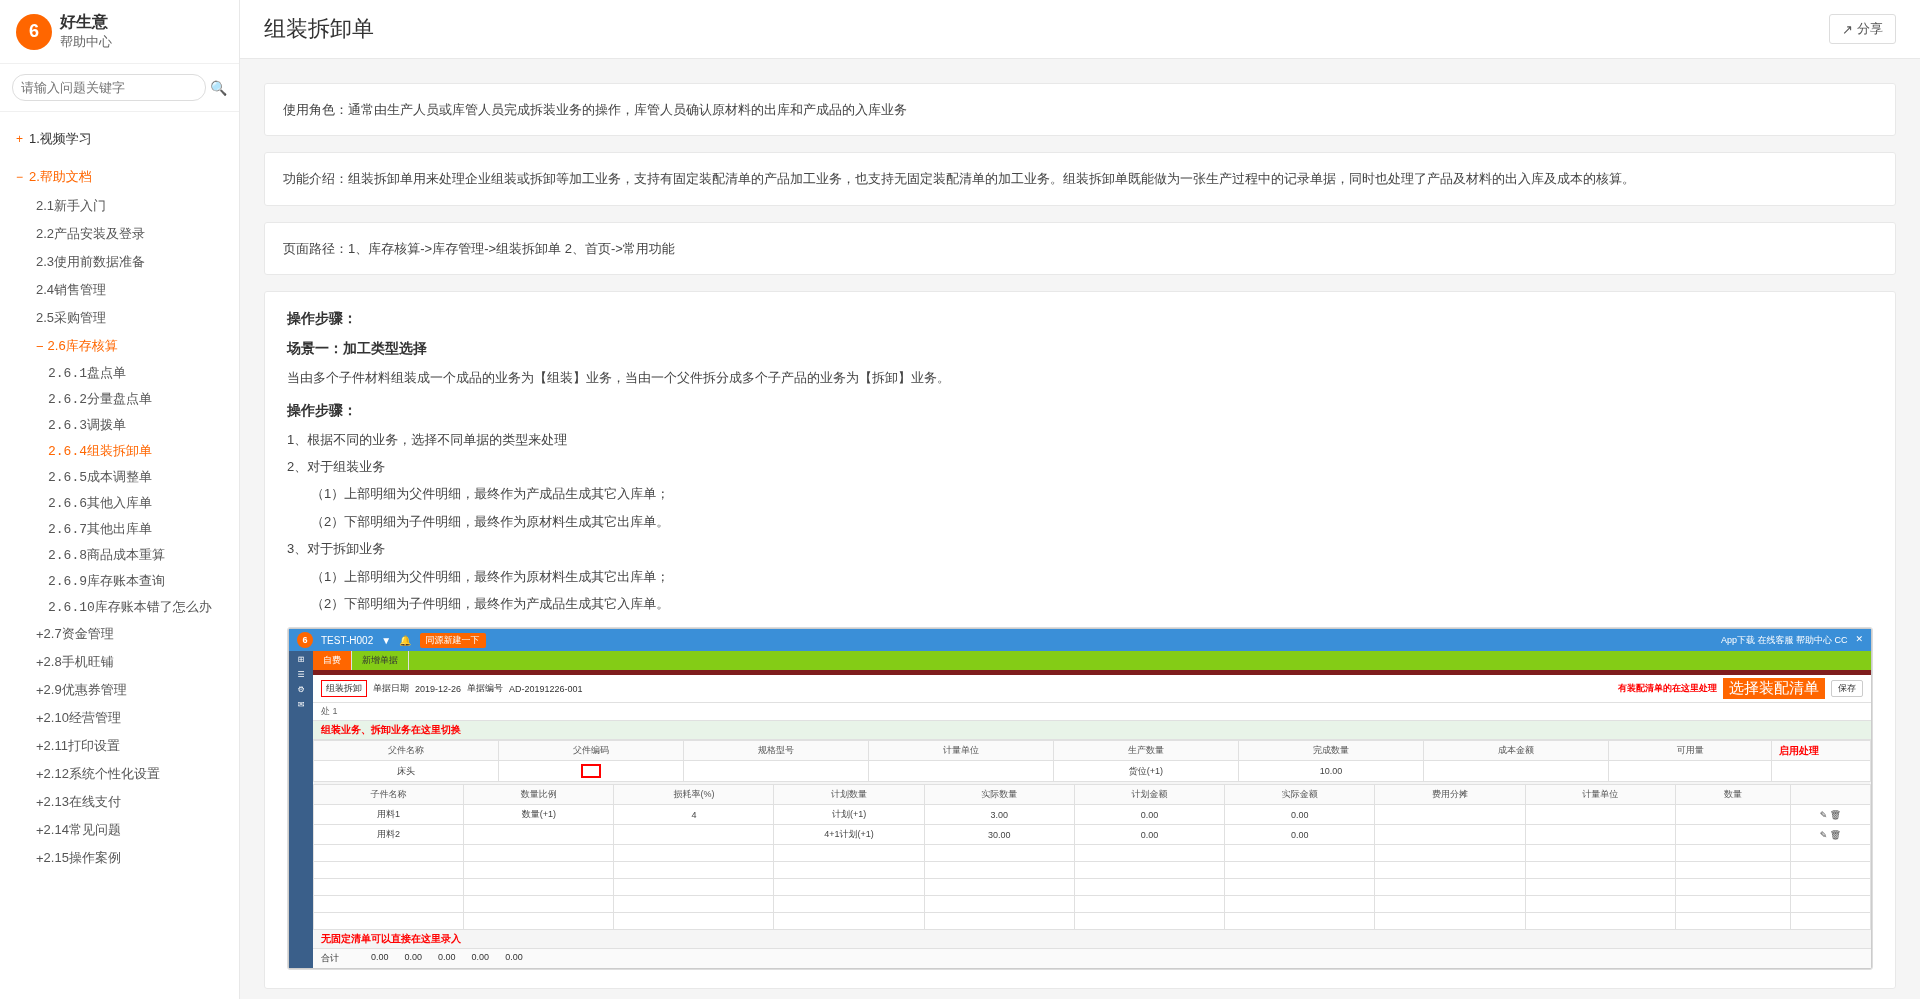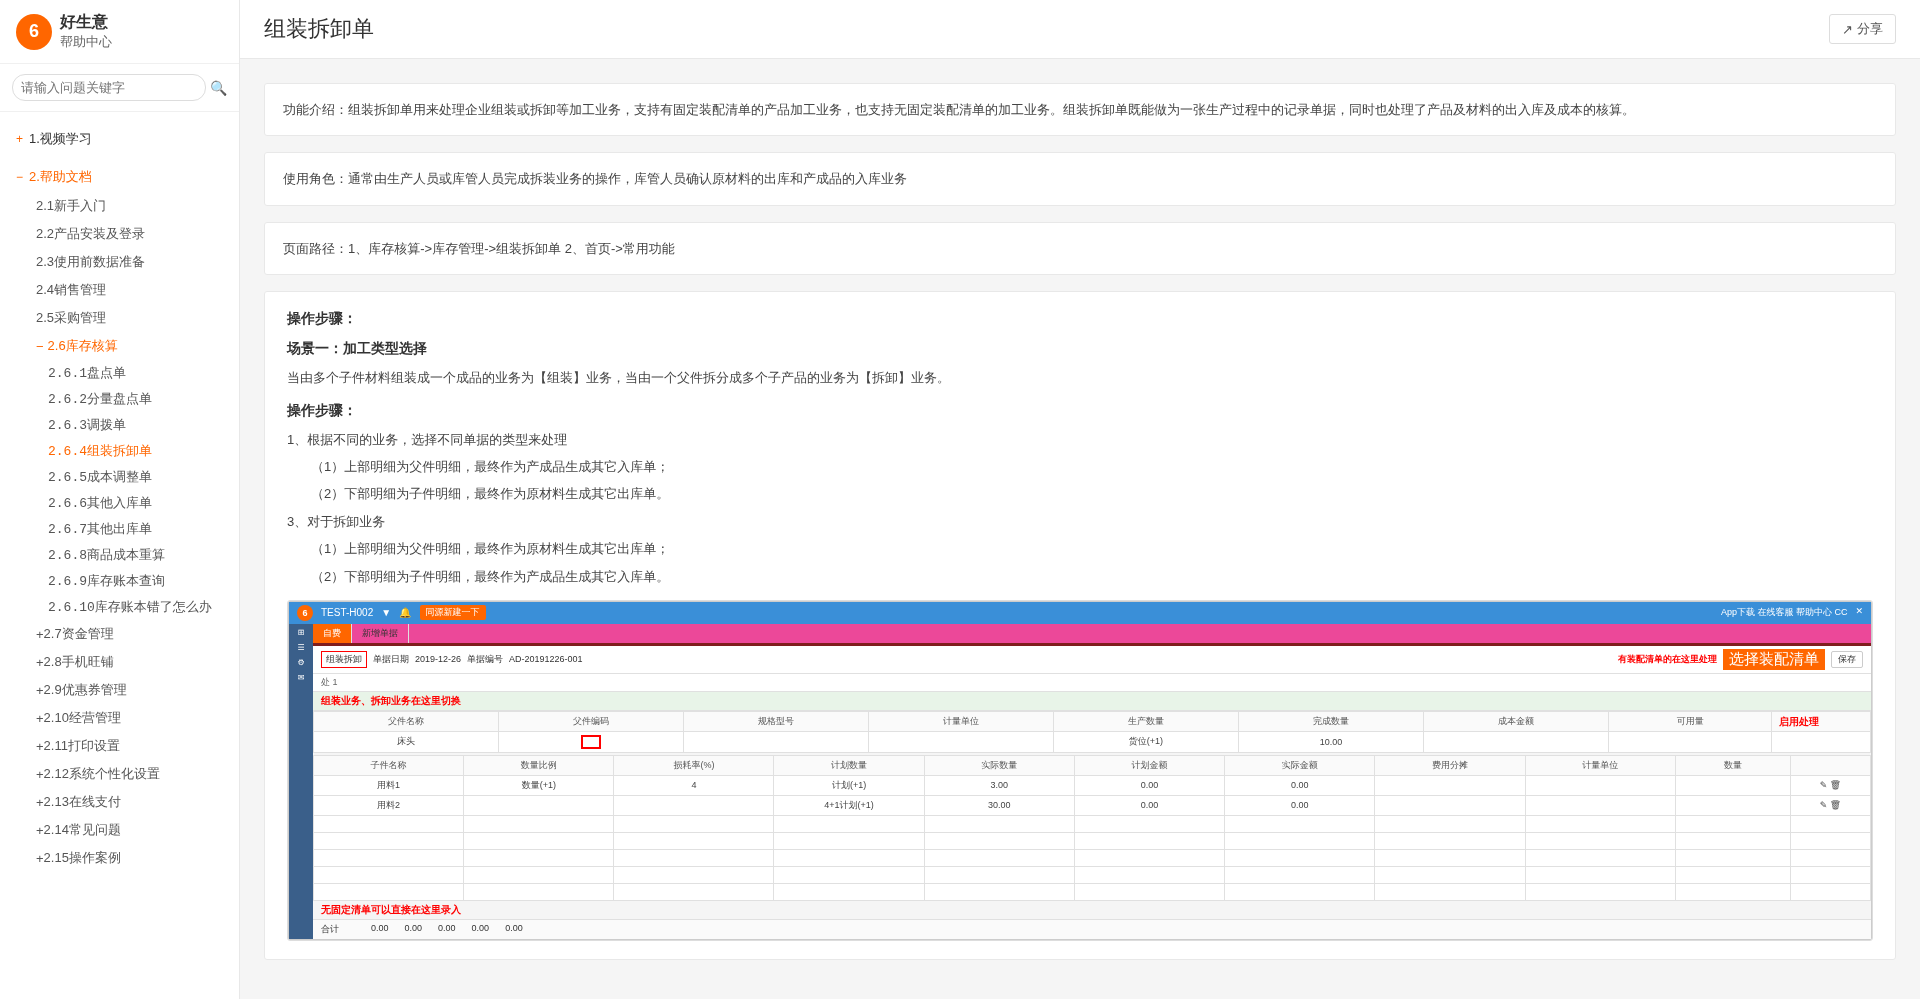--- a/index.html
+++ b/index.html
@@ -208,22 +208,22 @@
       text-align: center;
     }
     .mock-table td {
       border: 1px solid #e0e0e0;
       padding: 3px 5px;
       color: #444;
       text-align: center;
     }
     .mock-tabs {
       display: flex;
-      background: #ec4899;
-      border-bottom: 3px solid #7f1d1d;
+      background: #84cc16;
+      border-bottom: 5px solid #7f1d1d;
     }
     .mock-tab {
       padding: 3px 10px;
       font-size: 9px;
       border-right: 1px solid #e0e0e0;
       cursor: default;
     }
     .mock-tab.active {
       background: #f60;
       color: #fff;
@@ -325,38 +325,39 @@
     <h1 id="page-title">组装拆卸单</h1>
     <button class="share-btn">
       <span>↗</span>
       <span>分享</span>
     </button>
   </div>
 
   <div id="main-content">
 
     <div class="info-block">
+      <span>使用角色：通常由生产人员或库管人员完成拆装业务的操作，库管人员确认原材料的出库和产成品的入库业务</span>
+    </div>
+
+    <div class="info-block">
       <span>功能介绍：组装拆卸单用来处理企业组装或拆卸等加工业务，支持有固定装配清单的产品加工业务，也支持无固定装配清单的加工业务。组装拆卸单既能做为一张生产过程中的记录单据，同时也处理了产品及材料的出入库及成本的核算。</span>
-    </div>
-
-    <div class="info-block">
-      <span>使用角色：通常由生产人员或库管人员完成拆装业务的操作，库管人员确认原材料的出库和产成品的入库业务</span>
     </div>
 
     <div class="info-block">
       <span>页面路径：1、库存核算-&gt;库存管理-&gt;组装拆卸单 2、首页-&gt;常用功能</span>
     </div>
 
     <div class="steps-block">
       <div class="step-heading">操作步骤：</div>
       <div class="step-heading">场景一：加工类型选择</div>
       <div class="step-para">当由多个子件材料组装成一个成品的业务为【组装】业务，当由一个父件拆分成多个子产品的业务为【拆卸】业务。</div>
       <div class="step-heading">操作步骤：</div>
       <ul class="step-list">
         <li>1、根据不同的业务，选择不同单据的类型来处理</li>
+        <li>2、对于组装业务</li>
         <li class="indent1">（1）上部明细为父件明细，最终作为产成品生成其它入库单；</li>
         <li class="indent1">（2）下部明细为子件明细，最终作为原材料生成其它出库单。</li>
         <li>3、对于拆卸业务</li>
         <li class="indent1">（1）上部明细为父件明细，最终作为原材料生成其它出库单；</li>
         <li class="indent1">（2）下部明细为子件明细，最终作为产成品生成其它入库单。</li>
       </ul>
 
       <div class="screenshot-container">
         <div class="mock-app">
 

